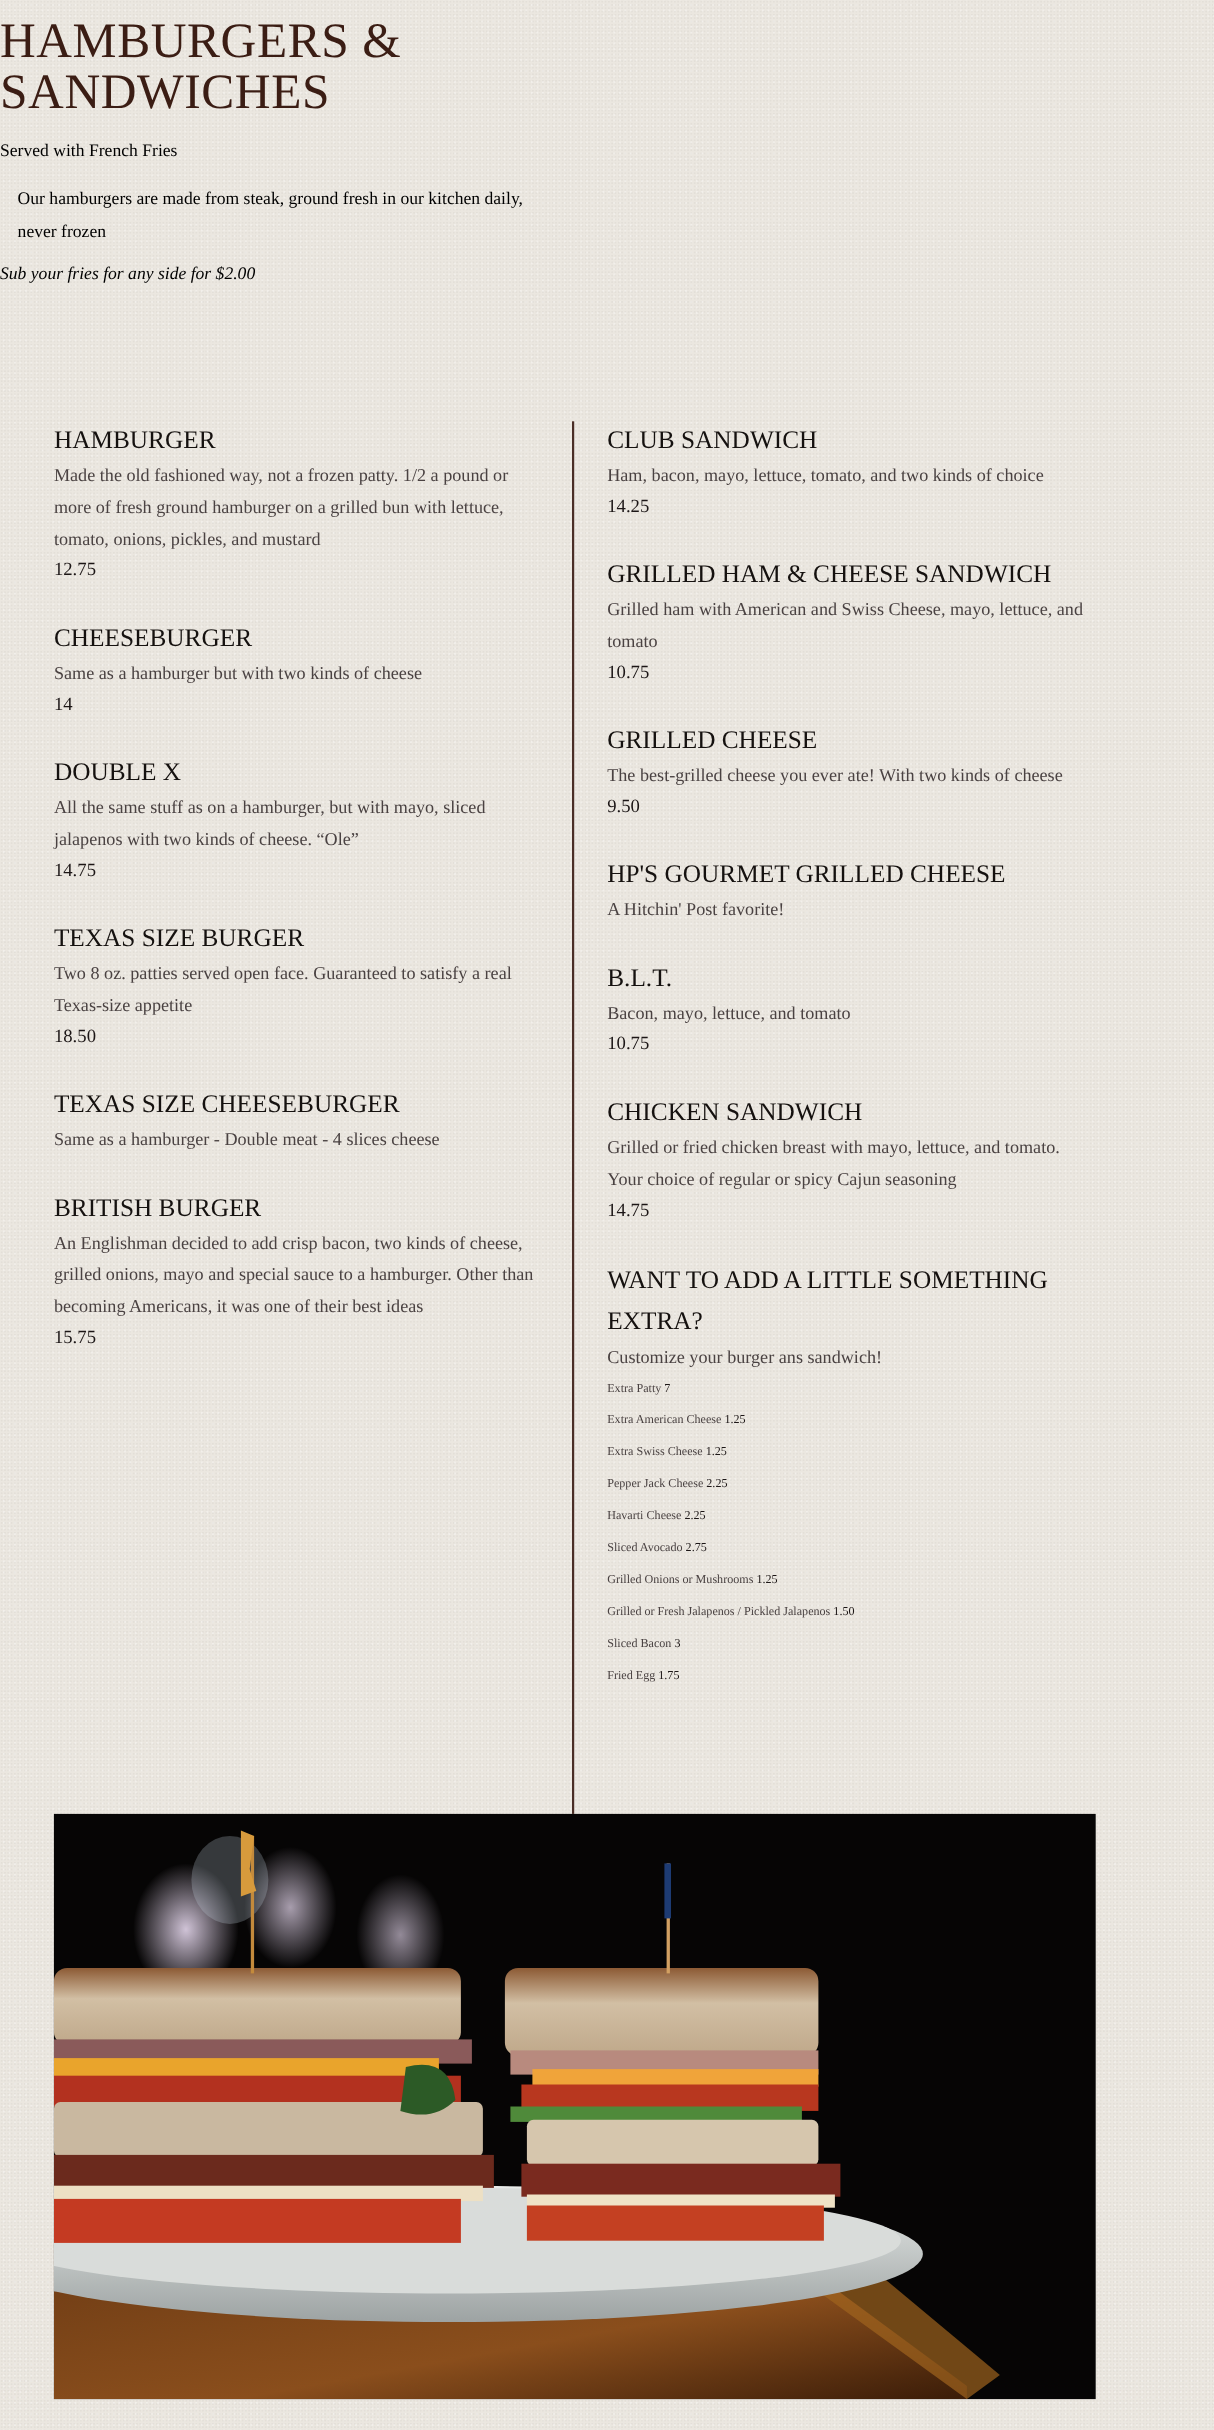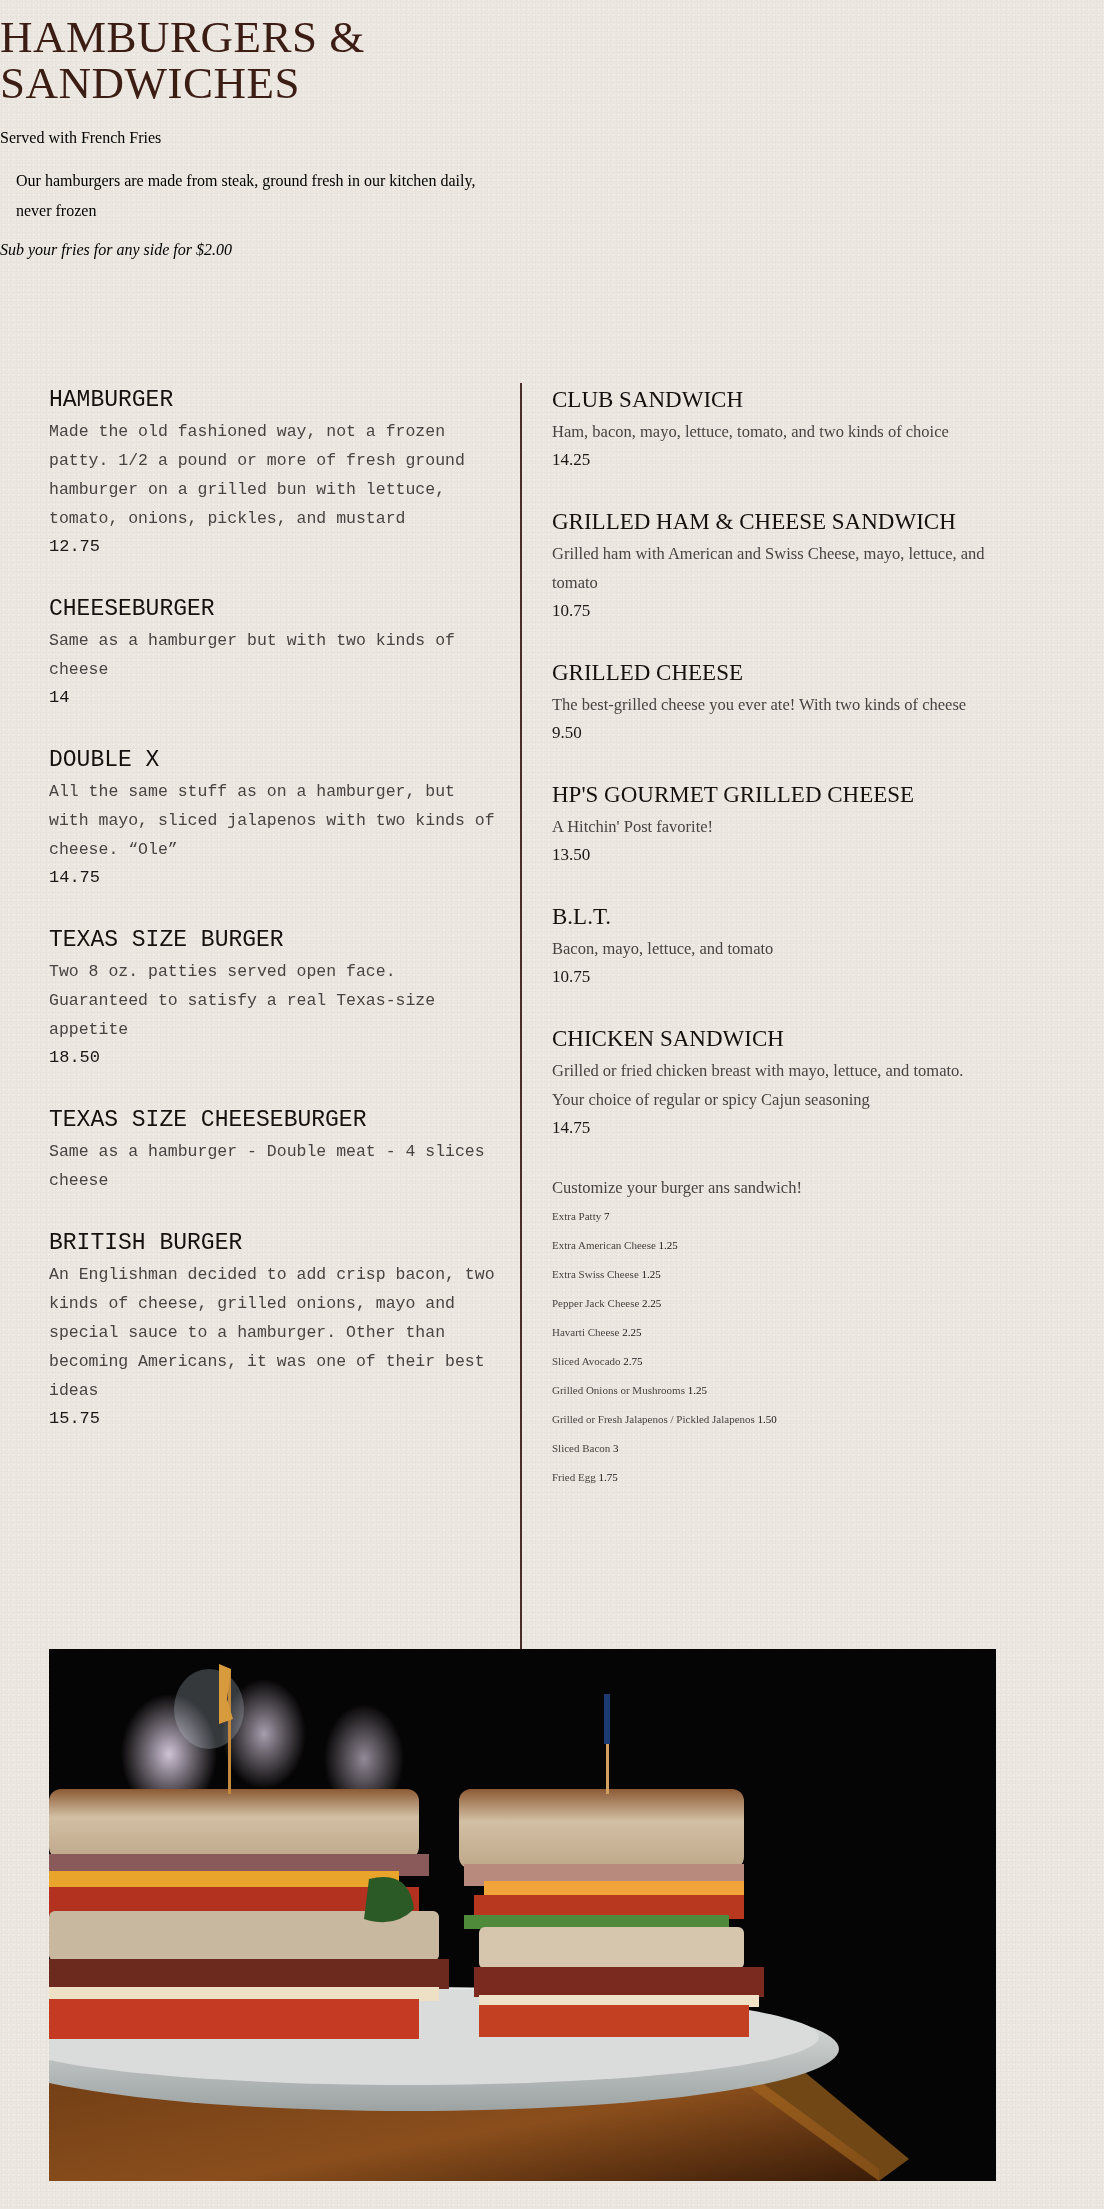--- a/index.html
+++ b/index.html
@@ -18,21 +18,21 @@
   .title {
     margin:14px 0 0 0; font-weight:normal; font-size:45px; line-height:46px;
     color:#3b1d14; letter-spacing:0.5px;
   }
   .sub { font-size:16px; color:#000000; margin:0; }
   .sub1 { margin-top:20px; line-height:24px; }
   .sub2 { margin-top:16px; line-height:30px;padding-left:16px; }
   .sub3 { margin-top:12px; line-height:24px;font-style:italic; }
 
   .col { position:absolute; top:383px; }
-  .col-left { left:49px; width:450px;font-family:Liberation Mono, monospace; }
+  .col-left { left:49px; width:450px; }
   .col-right { left:552px; width:440px; }
   .divider { position:absolute; left:520px; top:383px; width:2px; height:1266px; background:#4a2e26; }
 
   .item { margin-bottom:31px; }
   .item-title { font-size:23px; line-height:34px; color:#15110f; margin:0; font-weight:normal; }
   .item-desc { font-size:16.5px; line-height:29px; color:#4a4242; margin:0; }
   .item-price { font-size:17px; line-height:28px; color:#1c1616; margin:0; }
 
   .extras-title { font-size:23px; line-height:37px; color:#15110f; margin:0; font-weight:normal; }
   .extras-list { margin:0; padding:0; list-style:none; }
@@ -107,34 +107,34 @@
     <p class="item-price">10.75</p>
   </div>
   <div class="item">
     <h3 class="item-title">GRILLED CHEESE</h3>
     <p class="item-desc">The best-grilled cheese you ever ate! With two kinds of cheese</p>
     <p class="item-price">9.50</p>
   </div>
   <div class="item">
     <h3 class="item-title">HP'S GOURMET GRILLED CHEESE</h3>
     <p class="item-desc">A Hitchin' Post favorite!</p>
-    <p class="item-price">13.50</p>
   </div>
   <div class="item">
     <h3 class="item-title">B.L.T.</h3>
     <p class="item-desc">Bacon, mayo, lettuce, and tomato</p>
     <p class="item-price">10.75</p>
   </div>
   <div class="item">
     <h3 class="item-title">CHICKEN SANDWICH</h3>
     <p class="item-desc">Grilled or fried chicken breast with mayo, lettuce, and tomato. Your choice of regular or spicy Cajun seasoning</p>
     <p class="item-price">14.75</p>
   </div>
 
   <div class="extras">
+    <h3 class="extras-title">WANT TO ADD A LITTLE SOMETHING EXTRA?</h3>
     <p class="item-desc">Customize your burger ans sandwich!</p>
     <ul class="extras-list">
       <li><span>Extra Patty</span> <span class="p">7</span></li>
       <li><span>Extra American Cheese</span> <span class="p">1.25</span></li>
       <li><span>Extra Swiss Cheese</span> <span class="p">1.25</span></li>
       <li><span>Pepper Jack Cheese</span> <span class="p">2.25</span></li>
       <li><span>Havarti Cheese</span> <span class="p">2.25</span></li>
       <li><span>Sliced Avocado</span> <span class="p">2.75</span></li>
       <li><span>Grilled Onions or Mushrooms</span> <span class="p">1.25</span></li>
       <li><span>Grilled or Fresh Jalapenos / Pickled Jalapenos</span> <span class="p">1.50</span></li>

